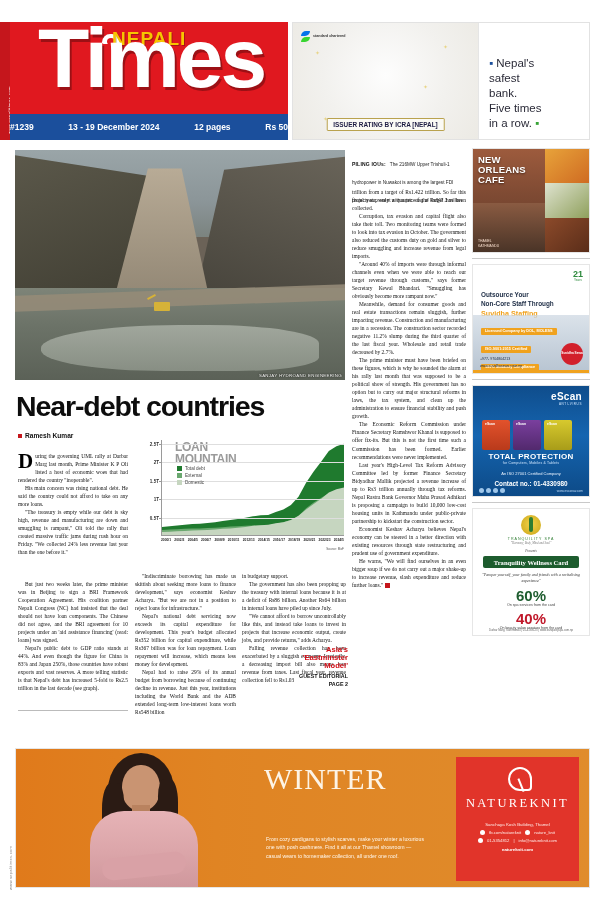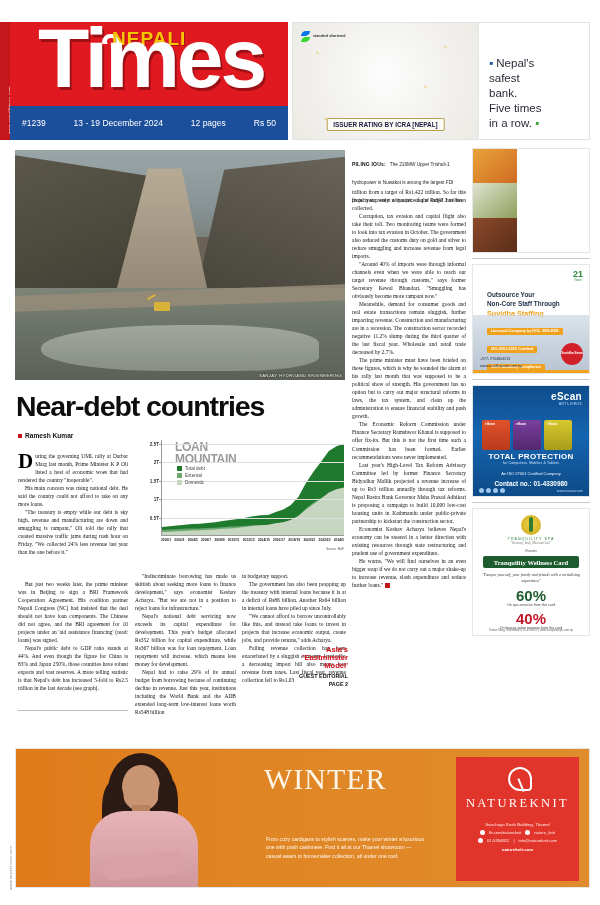--- a/index.html
+++ b/index.html
@@ -53,25 +53,25 @@
   }
   .mast-dot{
     position:absolute; left:92px; top:12px; width:18px; height:10px;
     background:#fff; border-radius:9px 9px 2px 2px;
   }
   .mast-dot:after{
     content:""; position:absolute; left:5px; top:4px; width:8px; height:7px;
     background:#e0181f; border-radius:50%;
   }
   .mast-bar {
-    position:absolute; left:0; right:0; bottom:0; height:34px;
+    position:absolute; left:0; right:0; bottom:0; height:26px;
     background:#1b4f9c; color:#fff;
-    font-family:"Liberation Sans", sans-serif; font-weight:normal; font-size:8.5px;
+    font-family:"Liberation Sans", sans-serif; font-weight:bold; font-size:8.5px;
     display:flex; align-items:center; justify-content:space-between;
-    padding:0 12px;
+    padding:0 0;
   }
 
   
   .topad{
     position:absolute; left:292px; top:22px; width:298px; height:118px;
     border:1px solid #e2e2e2; background:#fff; display:flex; overflow:hidden;
   }
   .topad-left{
     position:relative; width:185px; height:100%;
     background: radial-gradient(circle at 50% 45%, #fdfdfd 0%, #f2f1ee 55%, #eceae4 100%);
@@ -268,21 +268,21 @@
   .noc-b{
     position:absolute; left:5px; bottom:4px; color:#f3d9c8;
     font-family:"Liberation Sans",sans-serif; font-size:3.4px; line-height:1.3;
   }
   .noc-r{ width:38%; display:flex; flex-direction:column; }
   .noc-f1{ flex:1; background:linear-gradient(140deg,#e8a33a,#cf6b22); }
   .noc-f2{ flex:1; background:linear-gradient(140deg,#dfe3d0,#8fa05c); }
   .noc-f3{ flex:1; background:linear-gradient(140deg,#8c4a2a,#5a2d19); }
 
   
-  .ad-suv{ height:110px; background:#fff; position:relative; padding:8px 14px; }
+  .ad-suv{ height:110px; background:#fff; position:relative; padding:8px 8px; }
   .suv-21{ position:absolute; right:6px; top:5px; text-align:center; }
   .suv-21 .n{ font-family:"Liberation Sans",sans-serif; font-weight:bold; font-size:9px; color:#2e8a3e; line-height:.9;}
   .suv-21 .s{ font-family:"Liberation Sans",sans-serif; font-size:3.1px; color:#2e8a3e; }
   .suv-h{
     font-family:"Liberation Sans",sans-serif; font-size:6.4px; color:#23324a; line-height:1.35;
     margin-top:18px; font-weight:600;
   }
   .suv-b{ font-family:"Liberation Sans",sans-serif; font-size:7.2px; color:#f0a21e; font-weight:bold; margin-top:1px;}
   .suv-city{ position:absolute; left:0; right:0; bottom:0; height:58px;
     background:linear-gradient(180deg,#cfd9e3,#9fb0c2); opacity:.75; }
@@ -579,20 +579,33 @@
     <div class="g1">Asia's</div>
     <div class="g1">'Eastminster</div>
     <div class="g1">Model'</div>
     <div class="g2">GUEST EDITORIAL</div>
     <div class="g2">PAGE 2</div>
   </div>
 
   <div class="rail">
 
     <div class="adbox ad-noc">
+      <div class="noc-l">
+        <div class="noc-photo"></div>
+        <div class="noc-people"></div>
+        <div class="noc-t">
+          <div>NEW</div>
+          <div>ORLEANS</div>
+          <div>CAFE</div>
+        </div>
+        <div class="noc-b">
+          <div>THAMEL</div>
+          <div>KATHMANDU</div>
+        </div>
+      </div>
       <div class="noc-r">
         <div class="noc-f1"></div>
         <div class="noc-f2"></div>
         <div class="noc-f3"></div>
       </div>
     </div>
 
     <div class="adrule"></div>
 
     <div class="adbox ad-suv">

